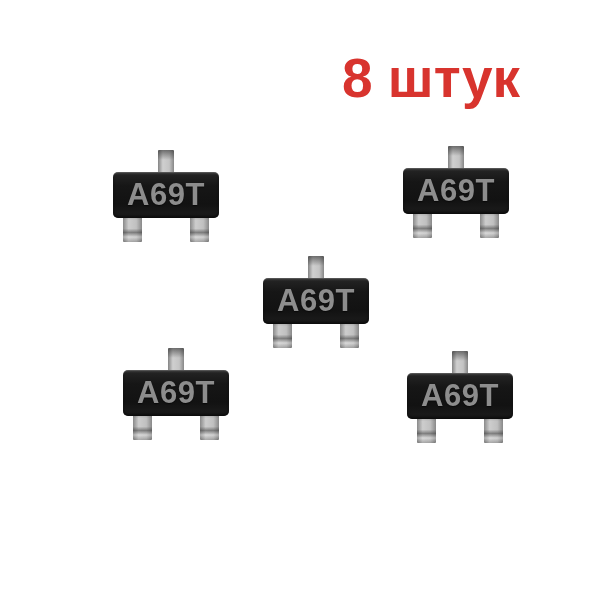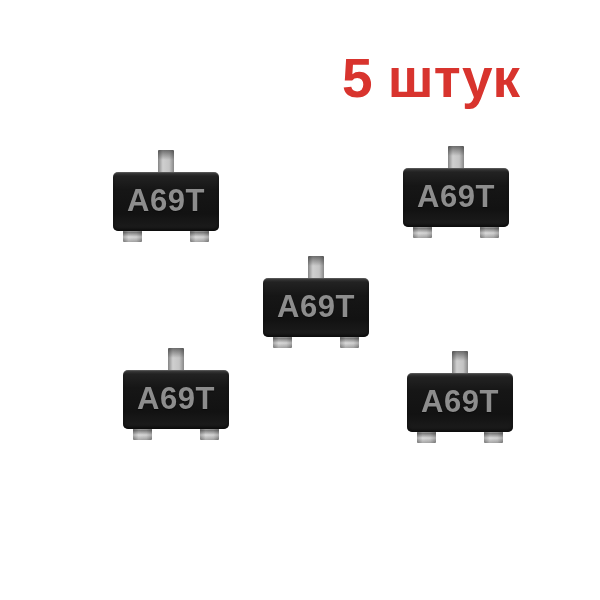--- a/index.html
+++ b/index.html
@@ -42,21 +42,21 @@
   .chip {
     position: absolute;
     width: 106px;
     height: 92px;
   }
   .chip .body {
     position: absolute;
     left: 0;
     top: 22px;
     width: 106px;
-    height: 59px;
+    height: 46px;
     border-radius: 5px;
     background: linear-gradient(180deg, #3f3f3f 0%, #222222 7%, #161616 30%, #121212 70%, #1d1d1d 100%);
     box-shadow: inset 0 1px 1px rgba(255,255,255,0.16), inset 0 -2px 3px rgba(0,0,0,0.65);
     z-index: 2;
     display: flex;
     align-items: center;
     justify-content: center;
   }
   .chip .marking {
     font-size: 31px;
@@ -97,21 +97,21 @@
   .c2 { left: 403px; top: 146px; }
   .c3 { left: 263px; top: 256px; }
   .c4 { left: 123px; top: 348px; }
   .c5 { left: 407px; top: 351px; }
 </style>
 </head>
 <body>
 
 <div id="canvas">
 
-  <div class="qty">5 штук</div>
+  <div class="qty">8 штук</div>
 
   <div class="chip c1">
     <div class="pin pin-top"></div>
     <div class="pin pin-bottom pin-bl"></div>
     <div class="pin pin-bottom pin-br"></div>
     <div class="body">
       <span class="marking">A69T</span>
     </div>
   </div>
 

